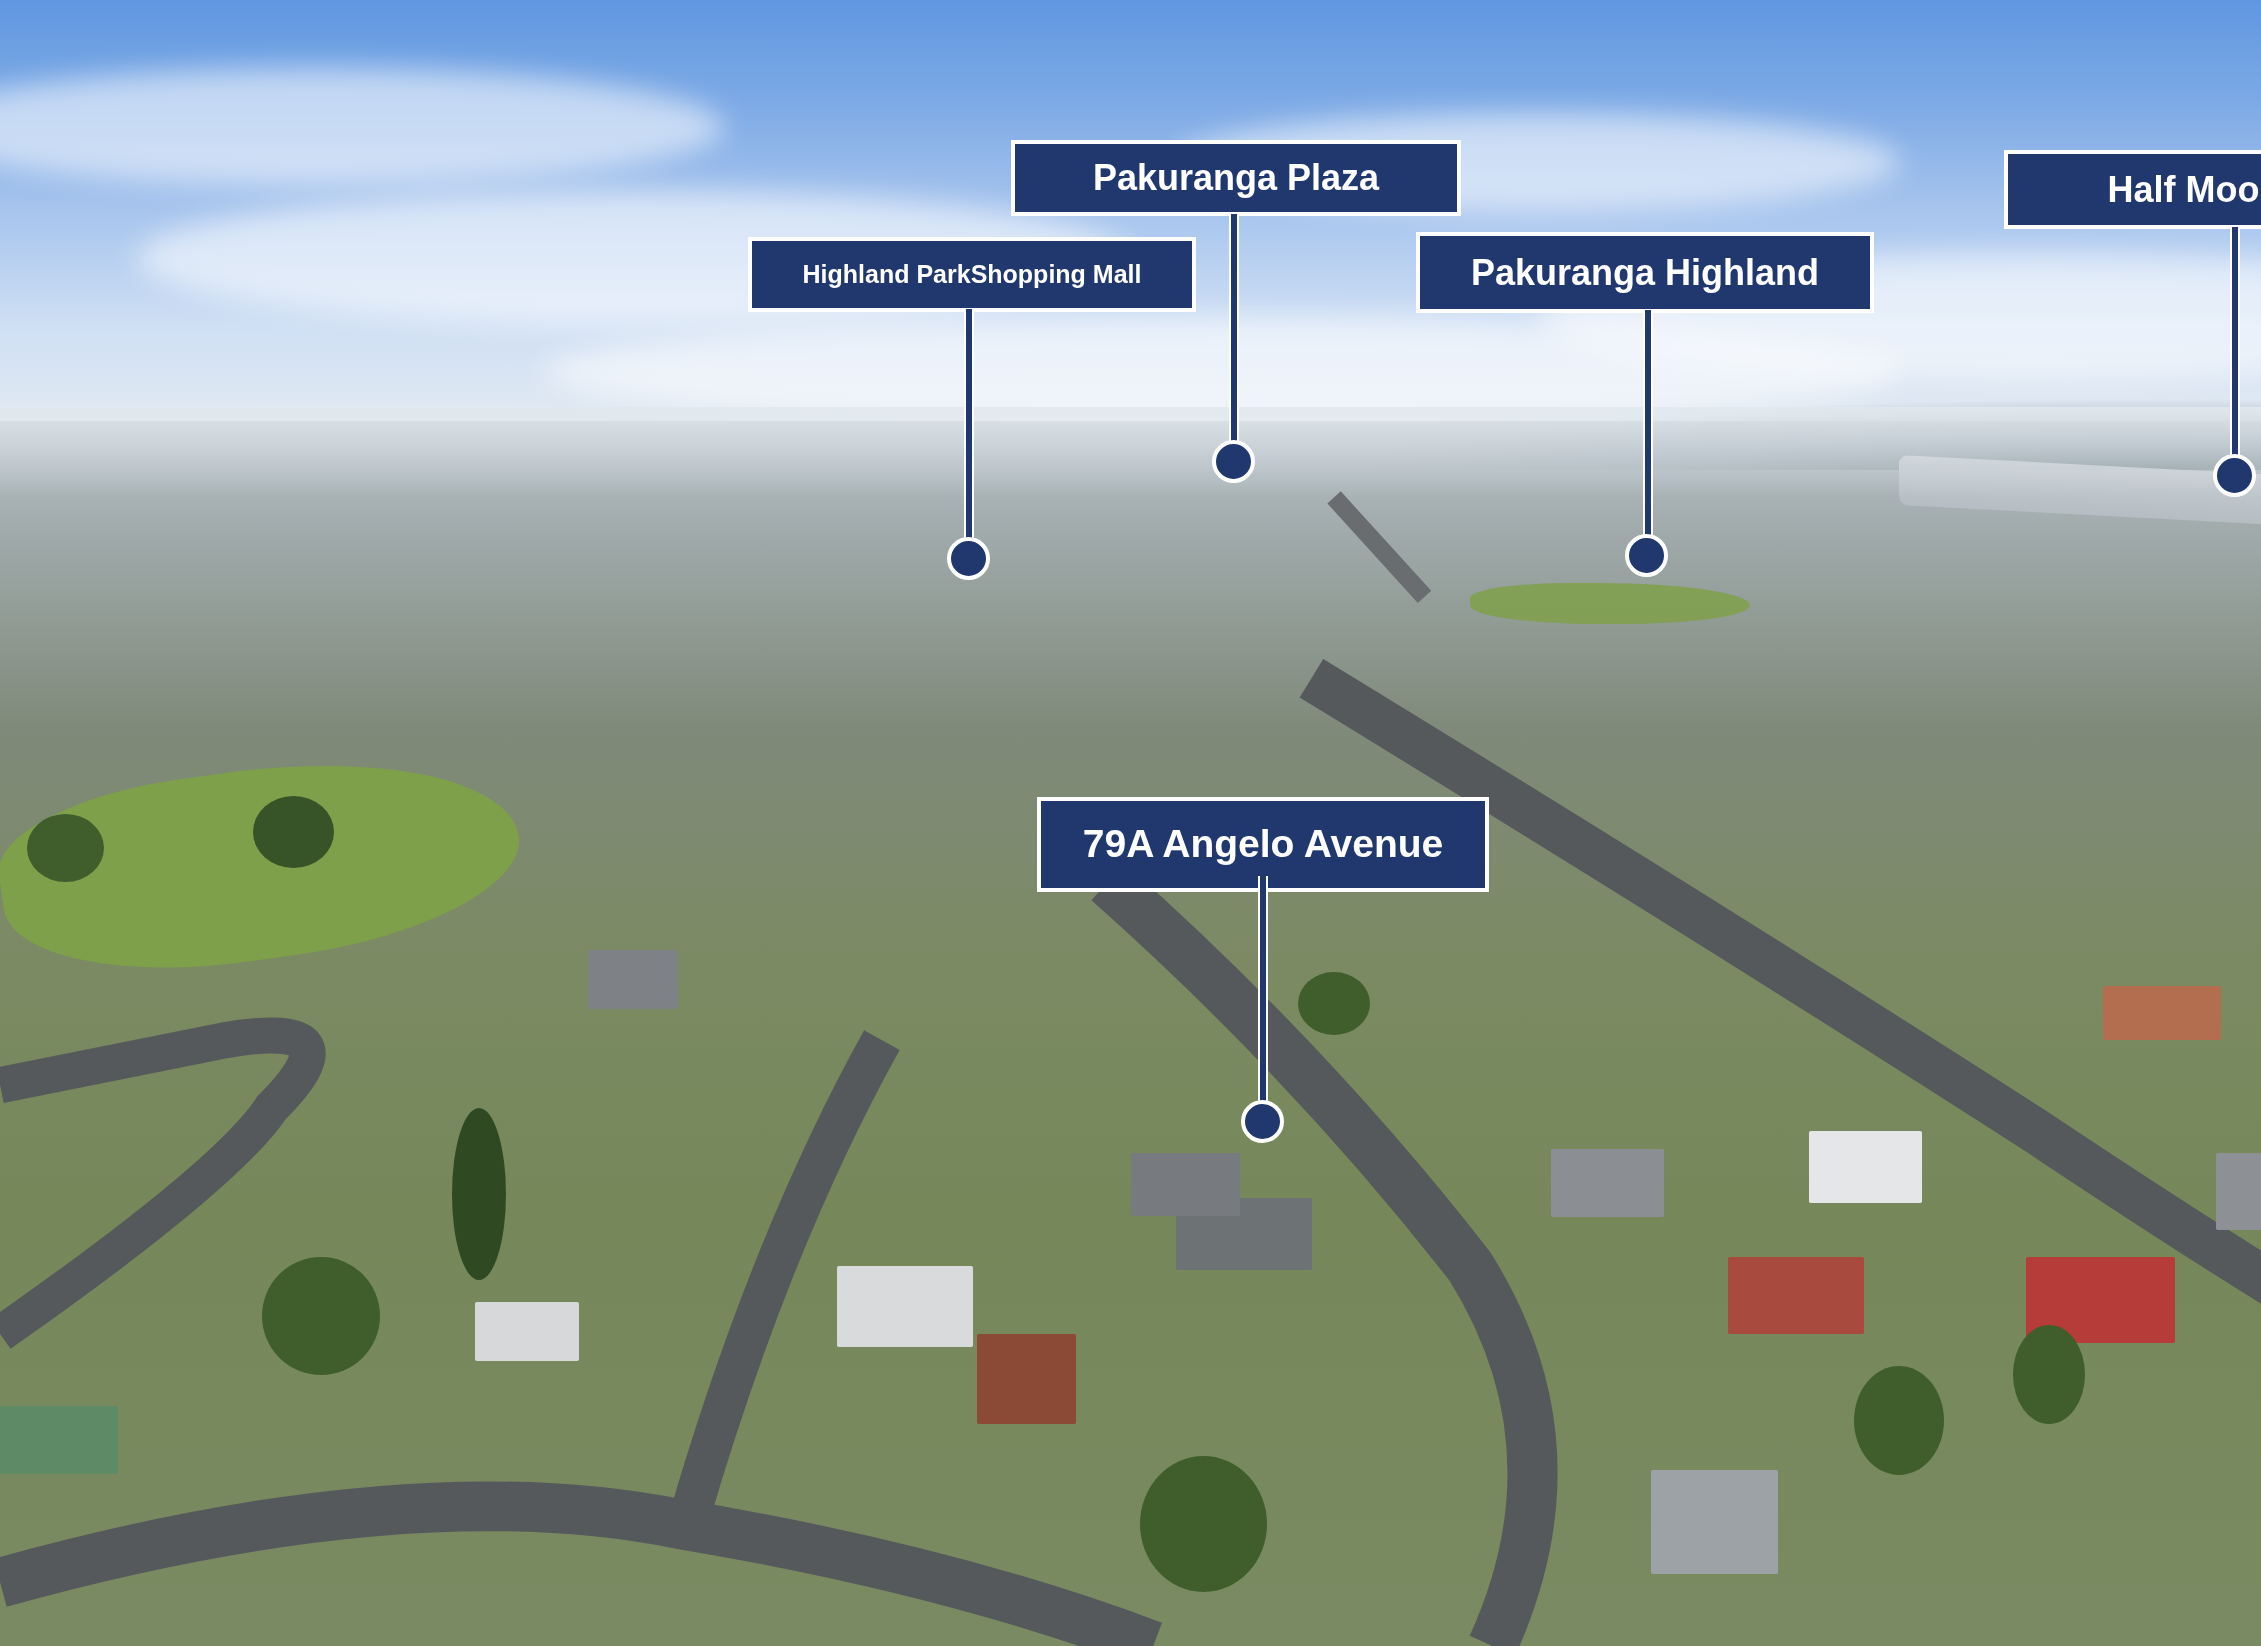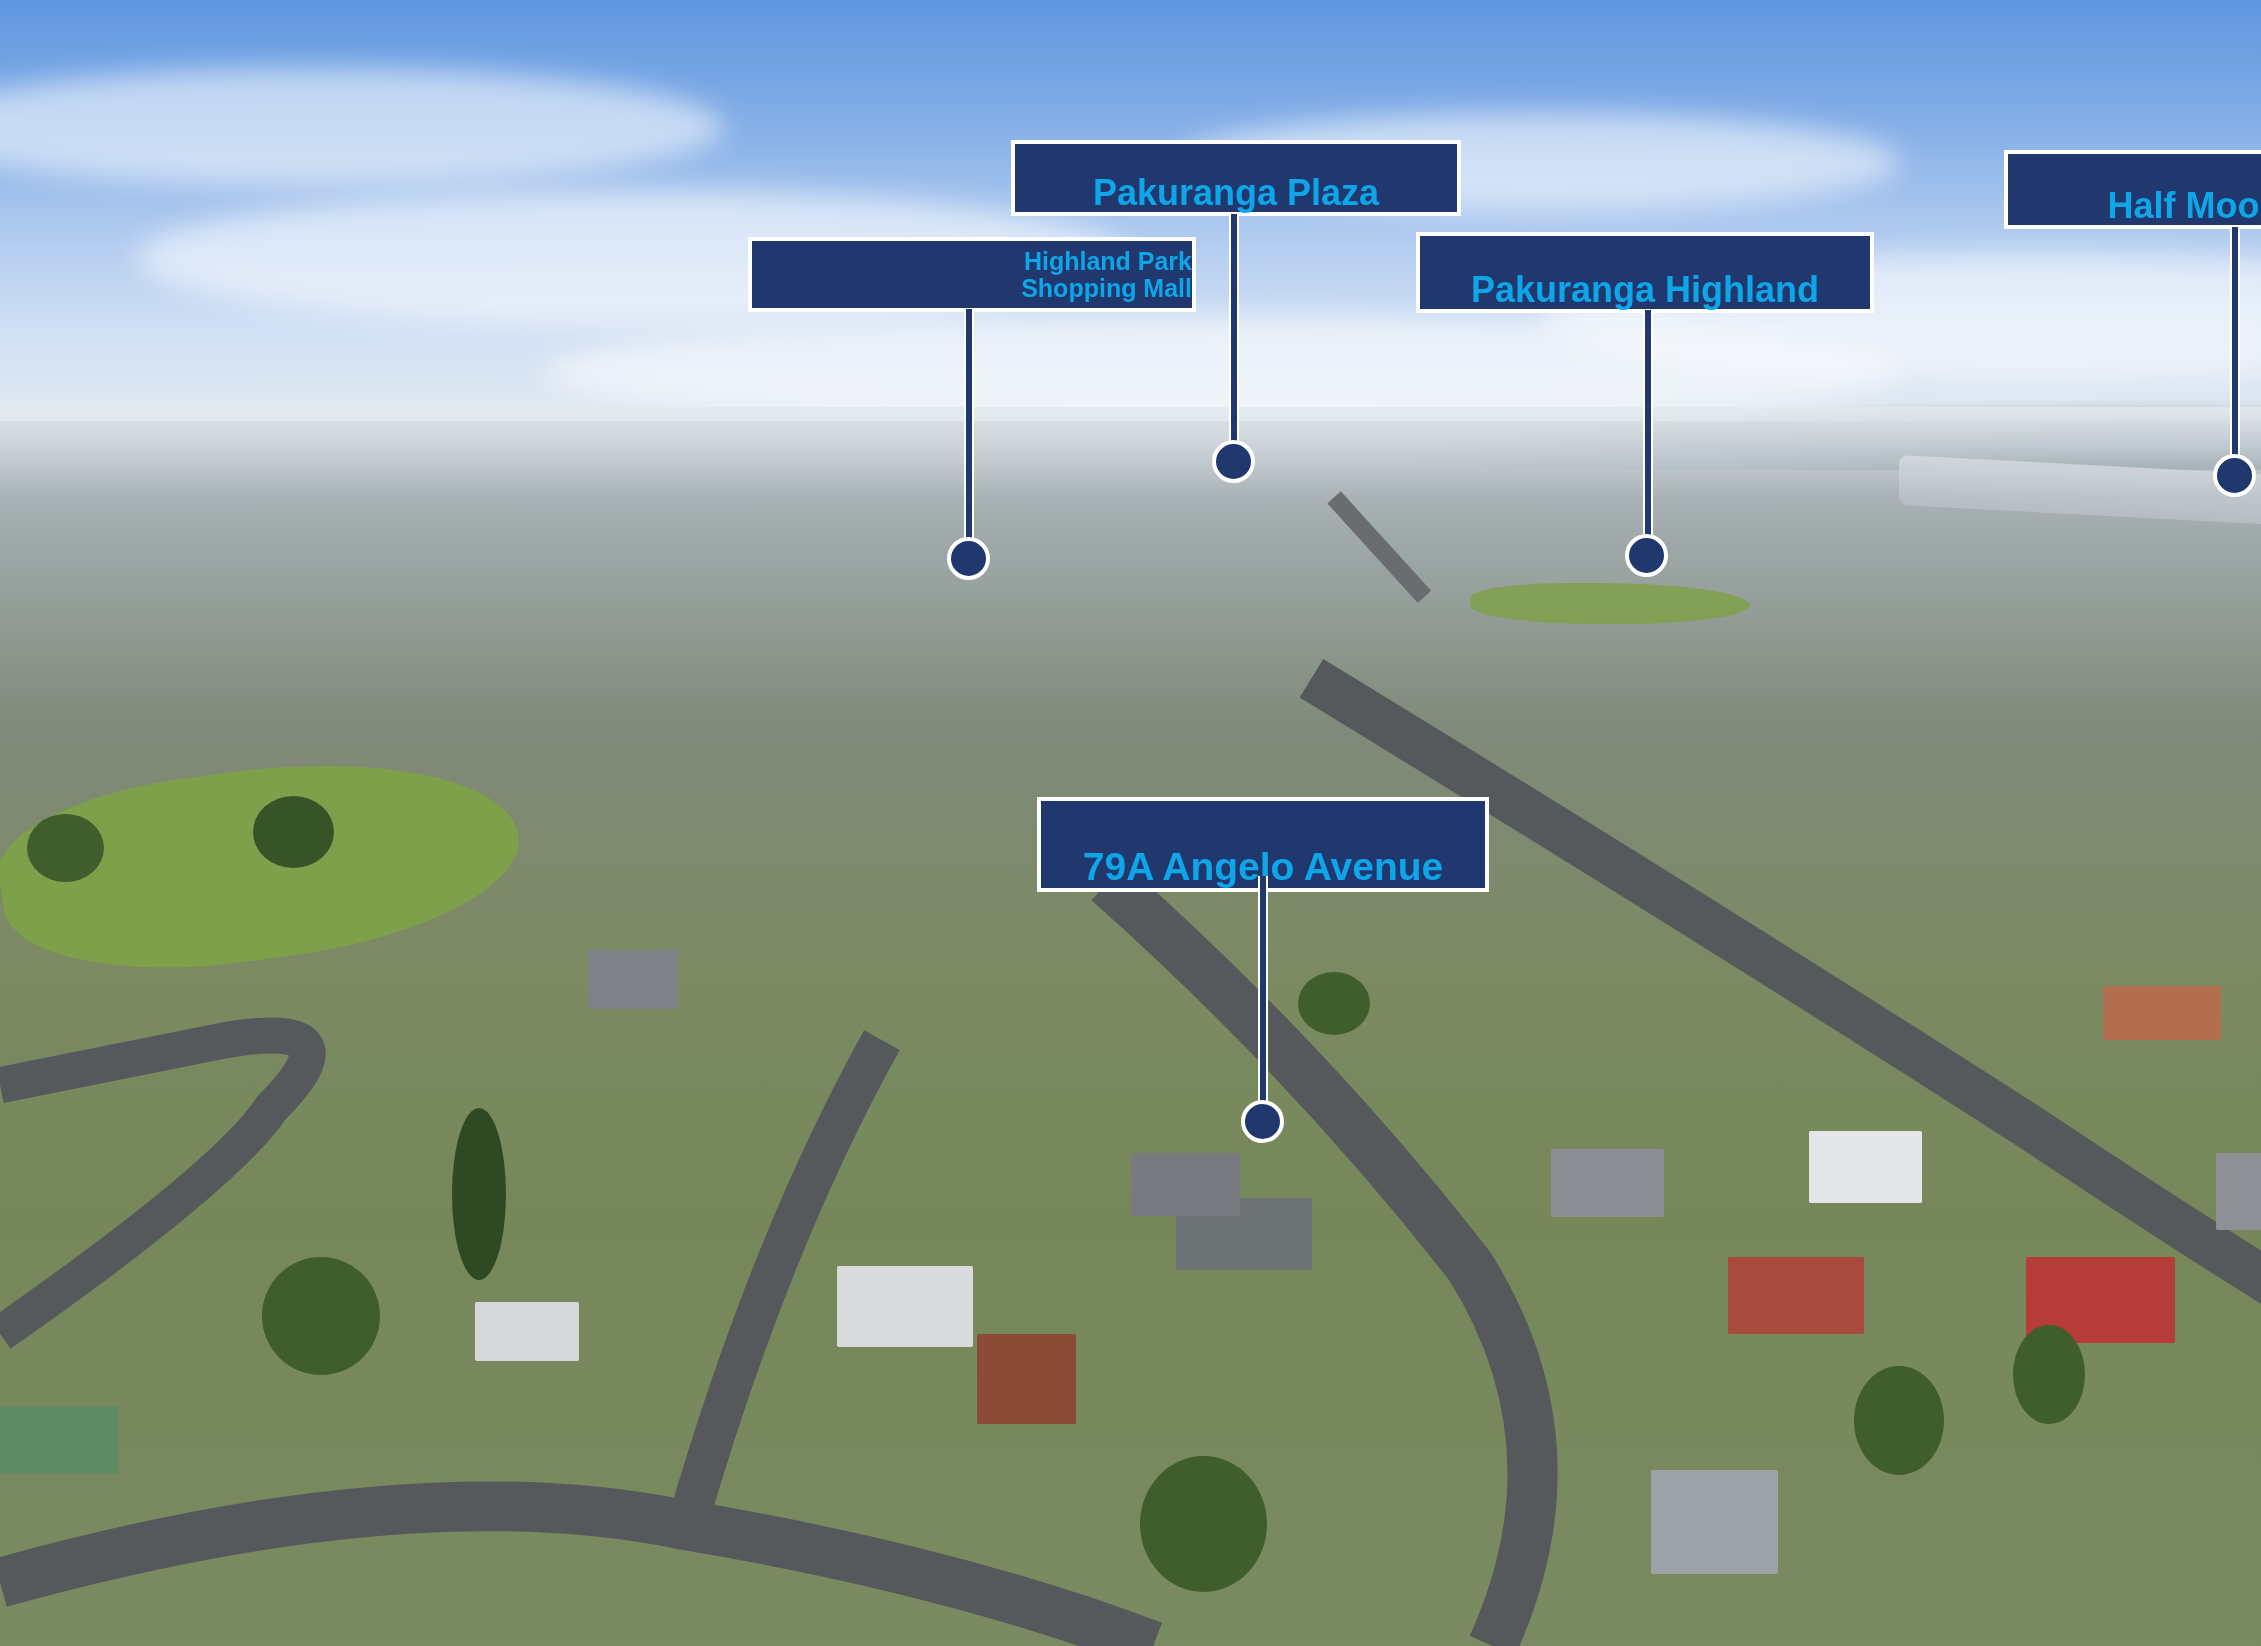--- a/index.html
+++ b/index.html
@@ -16,21 +16,21 @@
     background: linear-gradient(180deg, #c9cfd4, #b7bfc5); transform: skewY(3deg); border-radius:9px; opacity:.9; }
   .hills { position:absolute; left:1357px; top:398px; width:1114px; height:72px;
     background: radial-gradient(ellipse at 70% 100%, #8c9aa0 0%, #a6b1b8 40%, rgba(200,210,218,0) 70%); }
   .park { position:absolute; background: #7fa04a; border-radius: 40% 60% 50% 50%; }
   .house { position:absolute; width:32px; height:22px; border-radius:1.8px; }
   .tree { position:absolute; border-radius:50%; background:#3f5e2c; }
 
   
   .callout { position:absolute; }
   .label-box { position:absolute; background:#21386f; border:4.5px solid #ffffff; box-sizing:border-box;
-    color:#0ea5e9; font-family:"Liberation Sans", sans-serif; font-weight:bold; display:flex; align-items:flex-end; justify-content:center; text-align:center; line-height:1.05; }
+    color:#ffffff; font-family:"Liberation Sans", sans-serif; font-weight:bold; display:flex; align-items:center; justify-content:center; text-align:center; line-height:1.05; }
   .stem { position:absolute; width:6.3px; background:#21386f; border-left:2.7px solid #fff; border-right:2.7px solid #fff; }
   .pin { position:absolute; width:35px; height:35px; border-radius:50%; background:#21386f; border:4.5px solid #ffffff; box-sizing:content-box; }
 </style>
 </head>
 <body>
 
 <div id="scene">
   <div class="sky"></div>
   <div class="cloud" style="left:-90px;top:68px;width:814px;height:118px;"></div>
   <div class="cloud" style="left:136px;top:190px;width:995px;height:136px;"></div>
@@ -75,21 +75,21 @@
   <div class="tree" style="left:1140px;top:1456px;width:127px;height:136px;"></div>
   <div class="tree" style="left:452px;top:1108px;width:54px;height:172px;background:#2f4a22;"></div>
   <div class="tree" style="left:253px;top:796px;width:81px;height:72px;background:#375428;"></div>
   <div class="tree" style="left:1854px;top:1366px;width:90px;height:109px;"></div>
   <div class="tree" style="left:2013px;top:1325px;width:72px;height:99px;"></div>
   <div class="tree" style="left:1298px;top:972px;width:72px;height:63px;"></div>
   <div class="tree" style="left:27px;top:814px;width:77px;height:68px;"></div>
 </div>
 
 <div class="callout">
-  <div class="label-box" style="left:748px;top:237px;width:448px;height:75px;font-size:25px;flex-direction:column;">
+  <div class="label-box" style="left:748px;top:237px;width:448px;height:75px;font-size:25px;flex-direction:row;">
     <span>Highland Park</span>
     <span>Shopping Mall</span>
   </div>
   <div class="stem" style="left:964px;top:309px;height:240px;"></div>
   <div class="pin" style="left:947px;top:537px;"></div>
 </div>
 
 <div class="callout">
   <div class="label-box" style="left:1011px;top:140px;width:450px;height:76px;font-size:36px;">
     <span>Pakuranga Plaza</span>

